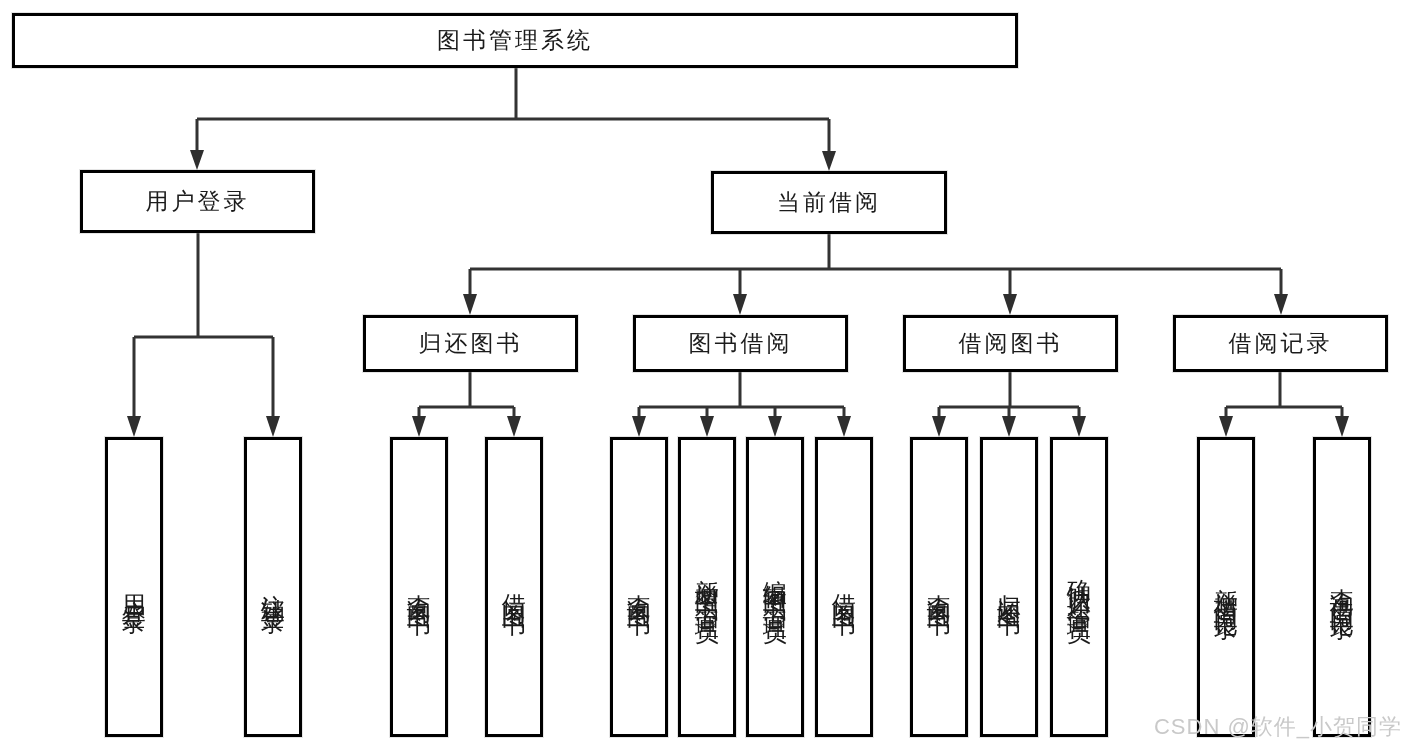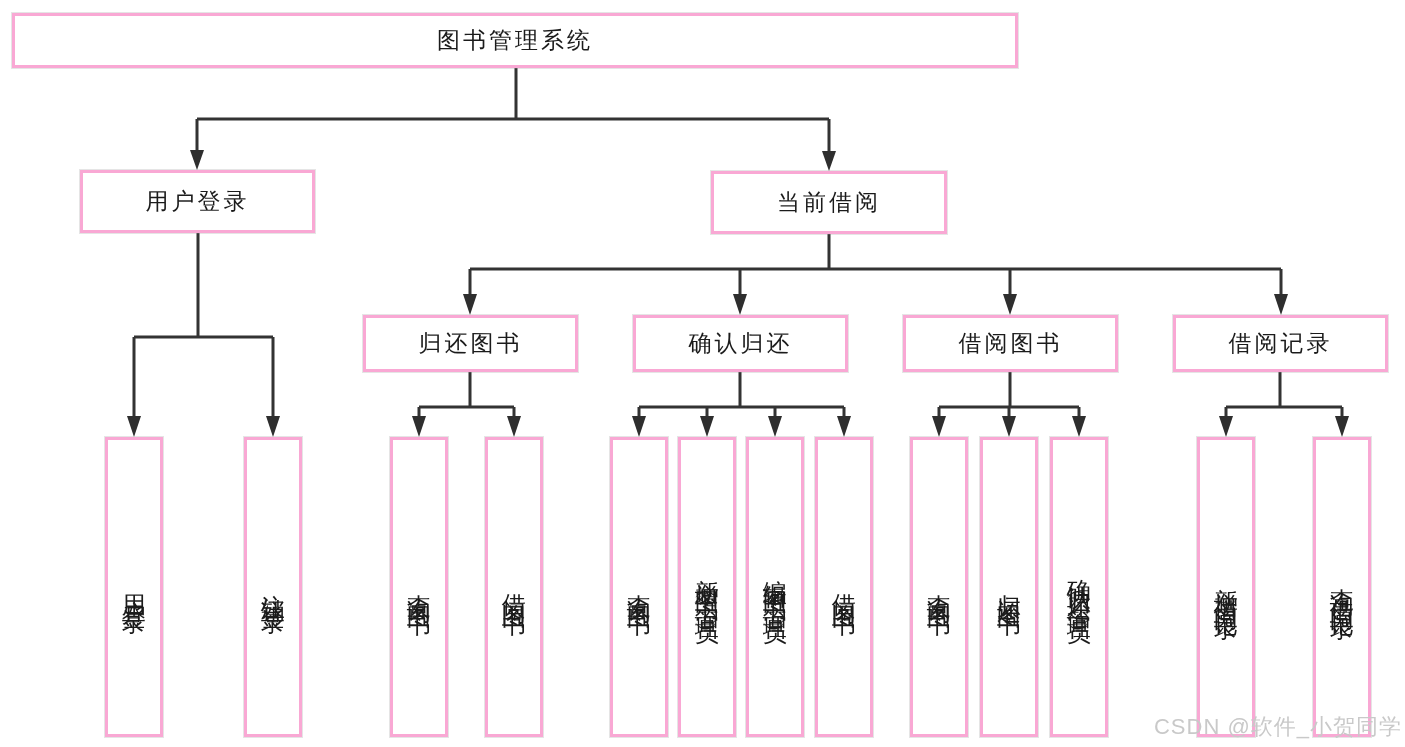--- a/index.html
+++ b/index.html
@@ -5,21 +5,21 @@
   html,body { margin:0; padding:0; background:#ffffff; }
   .stage {
     position:relative; width:1405px; height:747px;
     background:#ffffff; overflow:hidden;
     font-family:"Liberation Sans", sans-serif;
     color:#1b1b1b;
   }
   .connectors { position:absolute; left:0; top:0; width:1405px; height:747px; z-index:0; }
   .box {
     position:absolute; box-sizing:border-box;
-    background:#ffffff; border:3px solid #f9a8d4;
+    background:#ffffff; border:3px solid #000000;
     display:flex; align-items:center; justify-content:center;
     z-index:1;
     box-shadow:0 0 0 1px rgba(150,150,150,0.25);
   }
   .hlbl { font-size:23px; letter-spacing:3px; color:#1b1b1b; white-space:nowrap; }
   .vlbl {
     writing-mode:vertical-rl; text-orientation:mixed;
     font-size:24px; letter-spacing:6px; line-height:1.15;
     color:#1b1b1b; white-space:nowrap;
   }
@@ -74,21 +74,21 @@
     <span class="hlbl">用户登录</span>
   </div>
   <div class="box" style="left:711px; top:171px; width:236px; height:63px">
     <span class="hlbl">当前借阅</span>
   </div>
 
   <div class="box" style="left:363px; top:315px; width:215px; height:57px">
     <span class="hlbl">归还图书</span>
   </div>
   <div class="box" style="left:633px; top:315px; width:215px; height:57px">
-    <span class="hlbl">确认归还</span>
+    <span class="hlbl">图书借阅</span>
   </div>
   <div class="box" style="left:903px; top:315px; width:215px; height:57px">
     <span class="hlbl">借阅图书</span>
   </div>
   <div class="box" style="left:1173px; top:315px; width:215px; height:57px">
     <span class="hlbl">借阅记录</span>
   </div>
 
   <div class="box" style="left:105px; top:437px; width:58px; height:300px">
     <span class="vlbl">用户登录</span>

